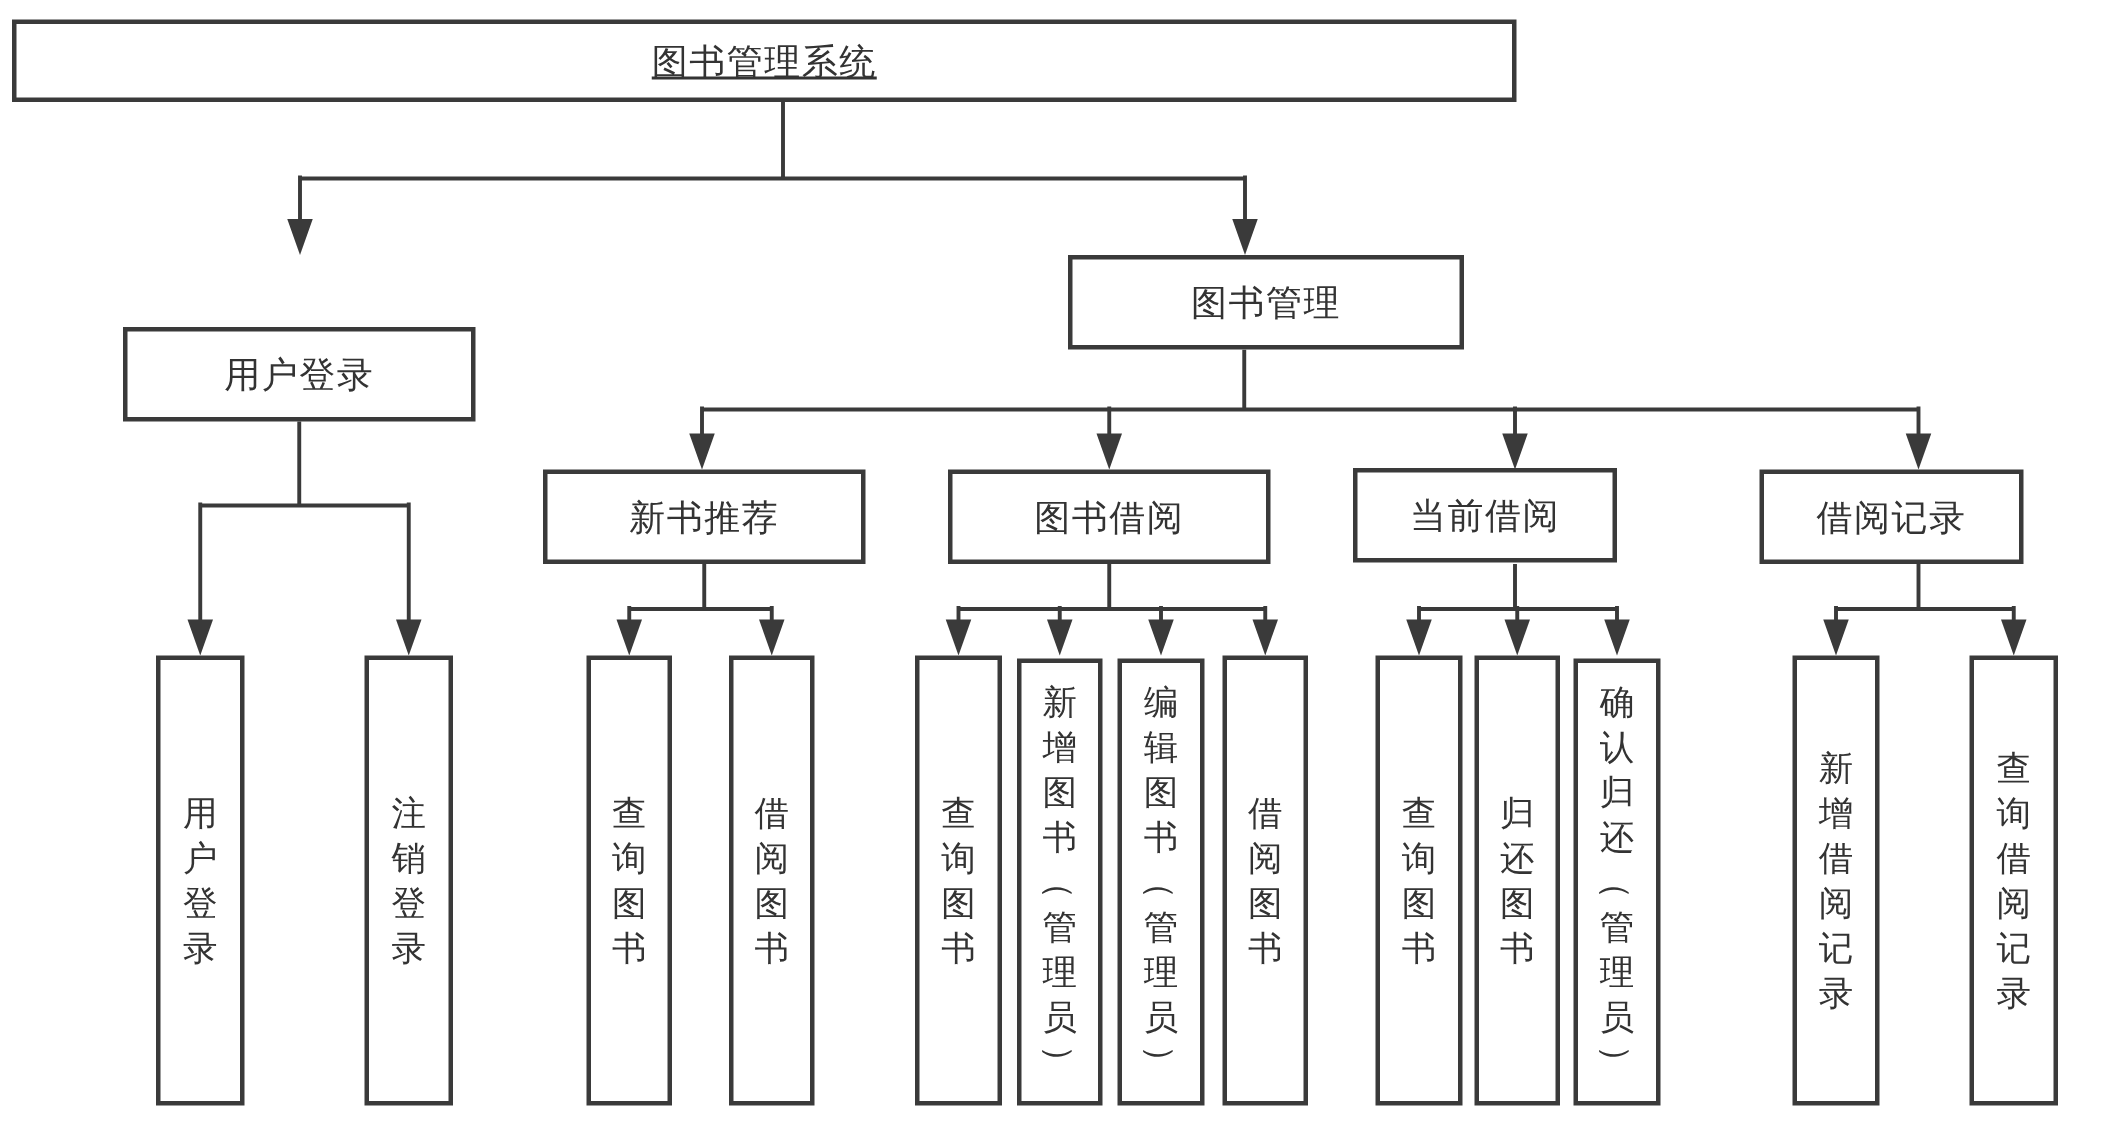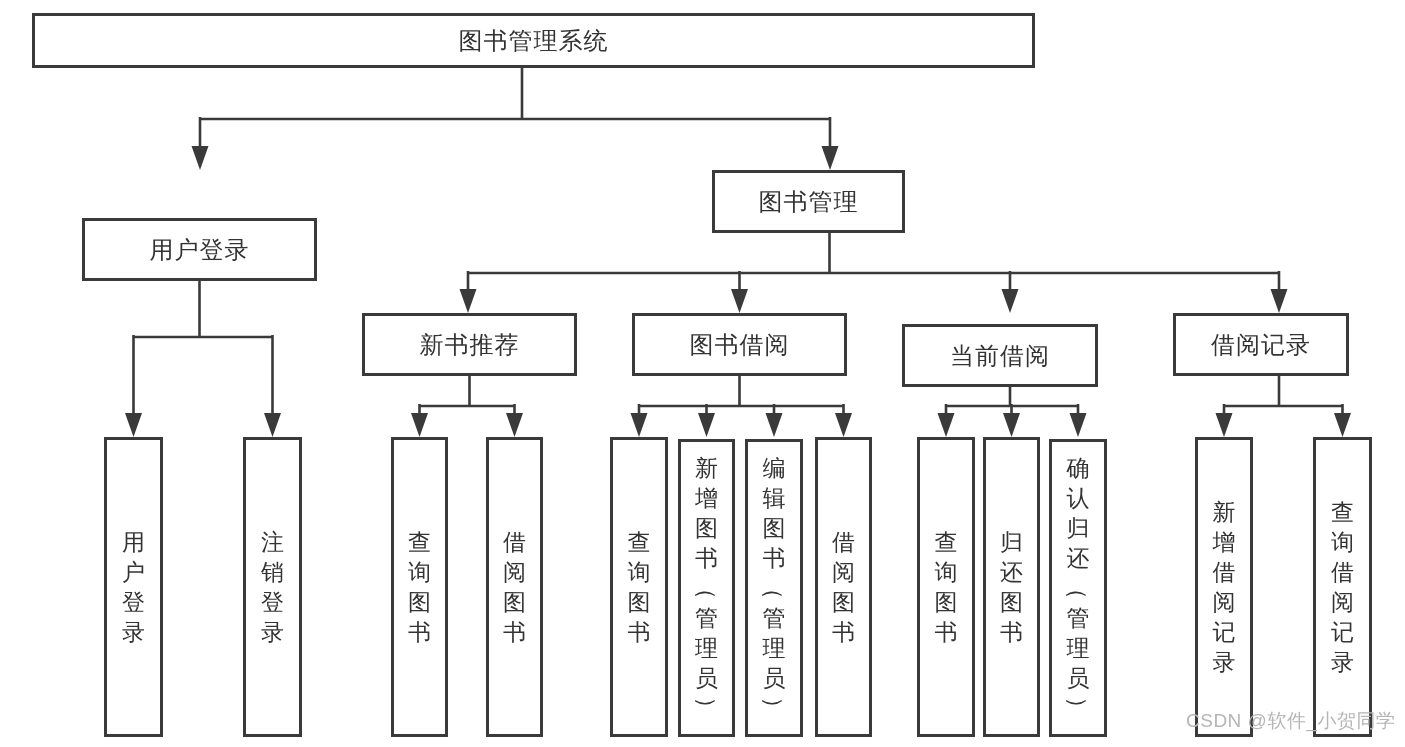--- a/index.html
+++ b/index.html
@@ -97,28 +97,28 @@
     <path d="M1010,376 L1010,406 M946,406 L1078,406 M946,404 L946,418 M1011.5,404 L1011.5,418 M1078,404 L1078,418"></path>
     <polygon points="946,437 937.5,413 954.5,413"></polygon>
     <polygon points="1011.5,437 1003,413 1020,413"></polygon>
     <polygon points="1078,437 1069.5,413 1086.5,413"></polygon>
 
     <path d="M1279,376 L1279,406 M1224,406 L1342.5,406 M1224,404 L1224,418 M1342.5,404 L1342.5,418"></path>
     <polygon points="1224,437 1215.5,413 1232.5,413"></polygon>
     <polygon points="1342.5,437 1334,413 1351,413"></polygon>
   </svg>
 
-  <div class="box" style="left:32px; top:13px; width:1003px; height:55px;">图书管理系统</div>
+  <div class="box" style="left:8px; top:13px; width:1003px; height:55px;text-decoration:underline;">图书管理系统</div>
 
   <div class="box" style="left:82px; top:170px; width:235px; height:63px;margin-top:48px;">用户登录</div>
-  <div class="box" style="left:712px; top:170px; width:193px; height:63px;">图书管理</div>
+  <div class="box" style="left:712px; top:170px; width:264px; height:63px;">图书管理</div>
 
   <div class="box" style="left:362px; top:313px; width:215px; height:63px;">新书推荐</div>
   <div class="box" style="left:632px; top:313px; width:215px; height:63px;">图书借阅</div>
-  <div class="box" style="left:902px; top:324px; width:196px; height:63px;">当前借阅</div>
+  <div class="box" style="left:902px; top:312px; width:176px; height:63px;">当前借阅</div>
   <div class="box" style="left:1173px; top:313px; width:176px; height:63px;">借阅记录</div>
 
   <div class="box vbox" style="left:104px; top:437px; width:59px; height:300px;">
       <span class="vchar">用</span>
       <span class="vchar">户</span>
       <span class="vchar">登</span>
       <span class="vchar">录</span>
     </div>
   <div class="box vbox" style="left:243px; top:437px; width:59px; height:300px;">
       <span class="vchar">注</span>
@@ -209,14 +209,13 @@
     </div>
   <div class="box vbox" style="left:1313px; top:437px; width:59px; height:300px;">
       <span class="vchar">查</span>
       <span class="vchar">询</span>
       <span class="vchar">借</span>
       <span class="vchar">阅</span>
       <span class="vchar">记</span>
       <span class="vchar">录</span>
     </div>
 
-  <div class="watermark">CSDN @软件_小贺同学</div>
 </div>
 
 </body></html>

